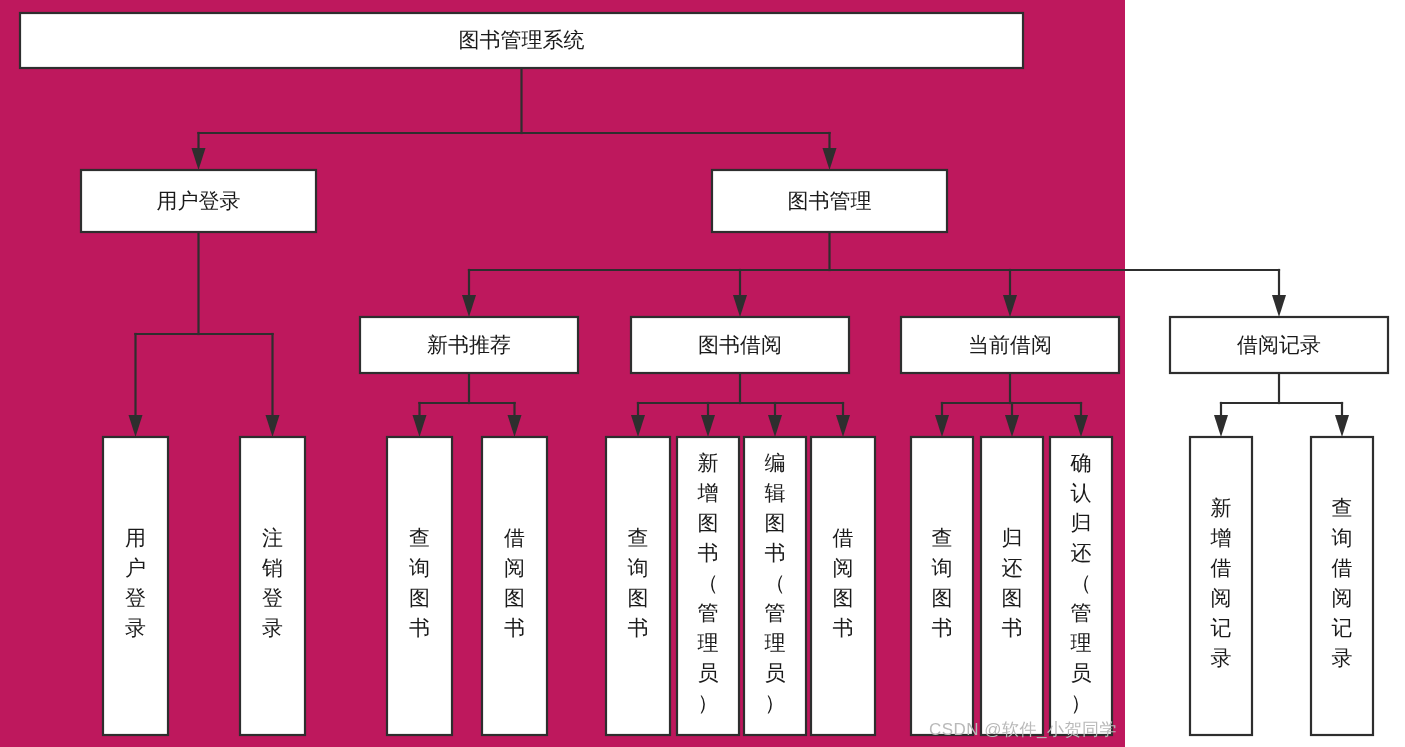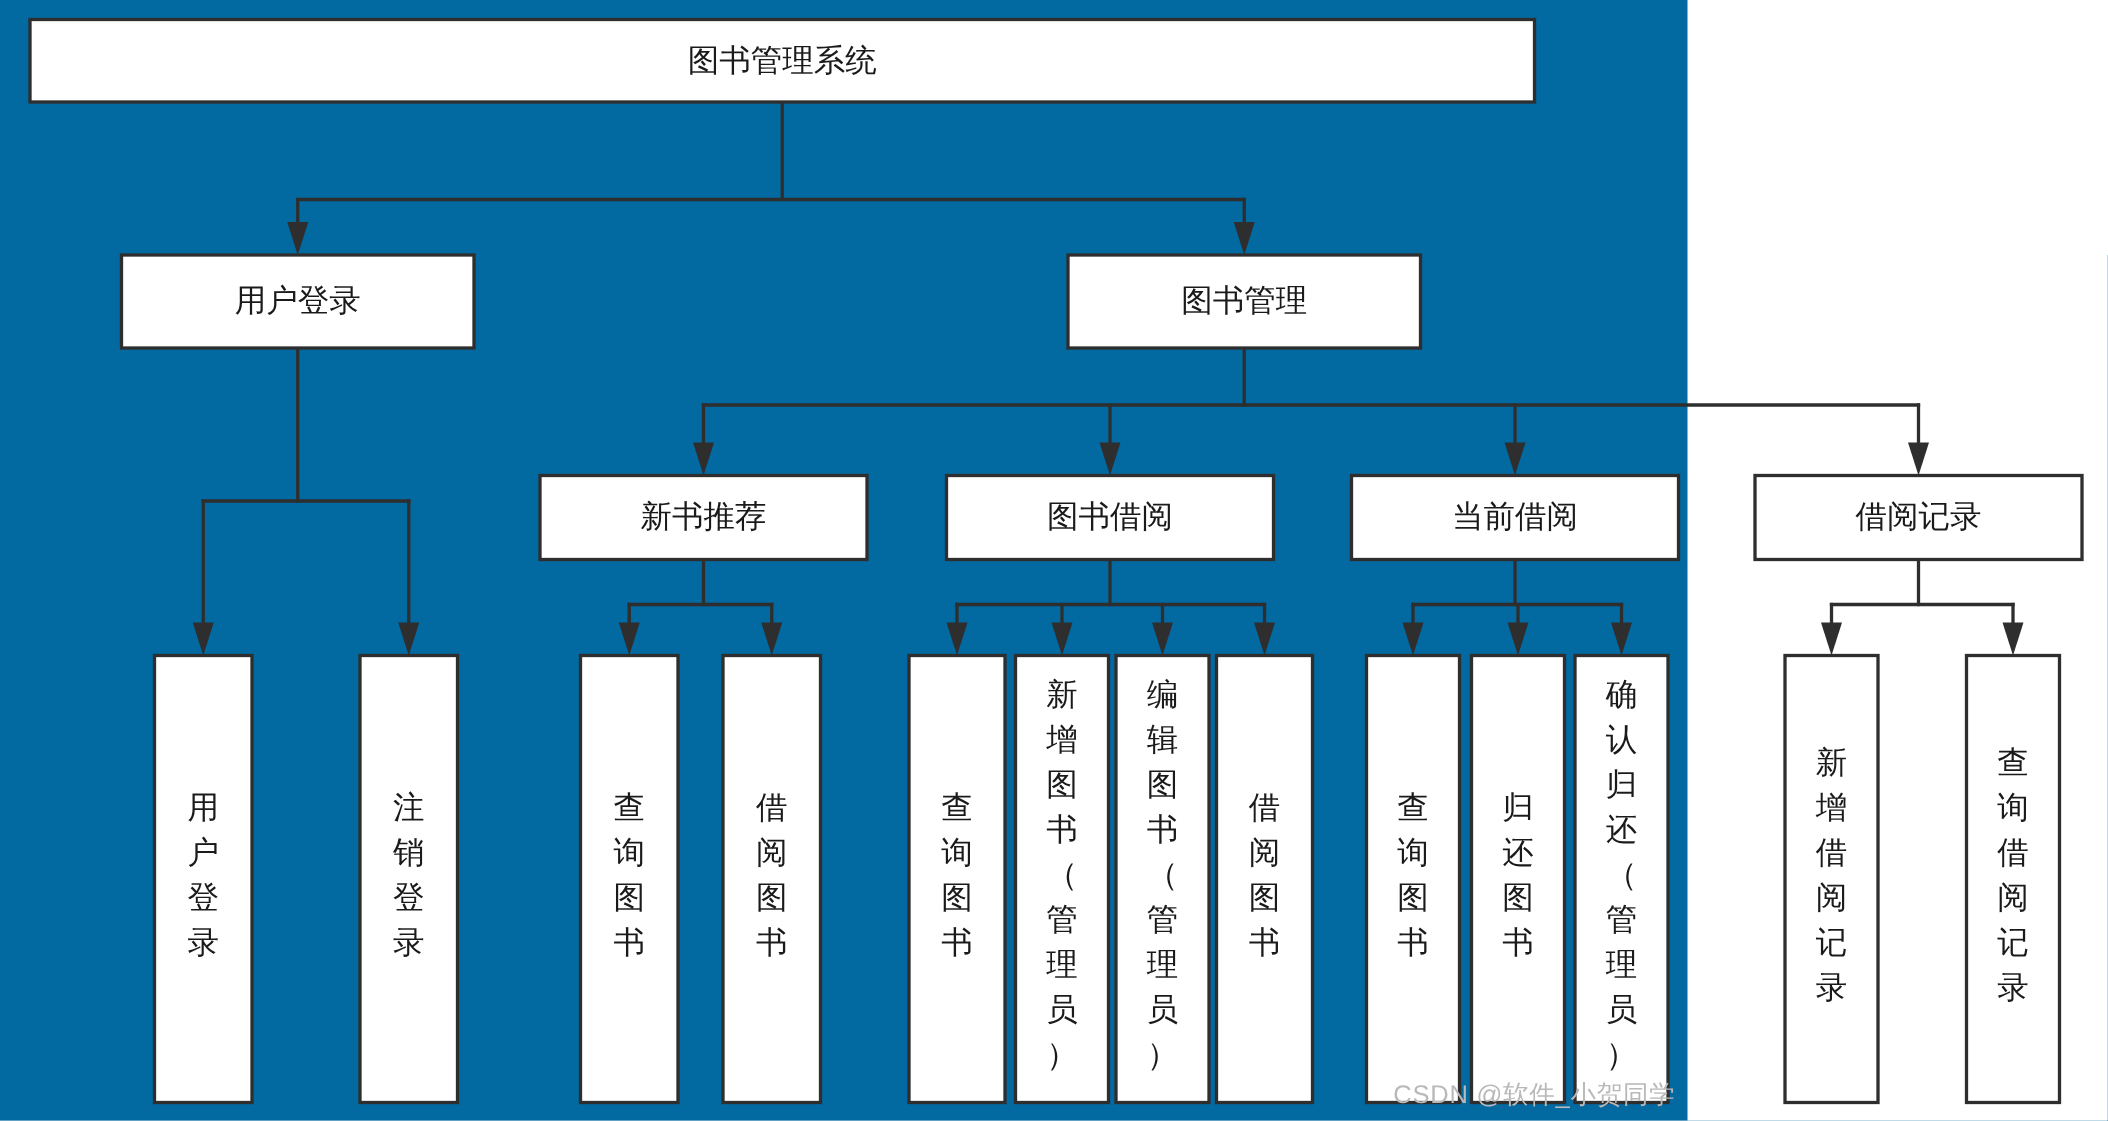--- a/index.html
+++ b/index.html
@@ -12,21 +12,21 @@
     width: 1405px;
     height: 747px;
     font-family: "Liberation Sans", "DejaVu Sans", sans-serif;
     overflow: hidden;
     position: relative;
   }
   #diagram-root {
     position: relative;
     width: 1125px;
     height: 747px;
-    background: #0369a1;
+    background: #be185d;
   }
   svg#flow-svg {
     position: absolute;
     left: 0;
     top: 0;
     width: 1405px;
     height: 747px;
     display: block;
   }
   .node-box {

